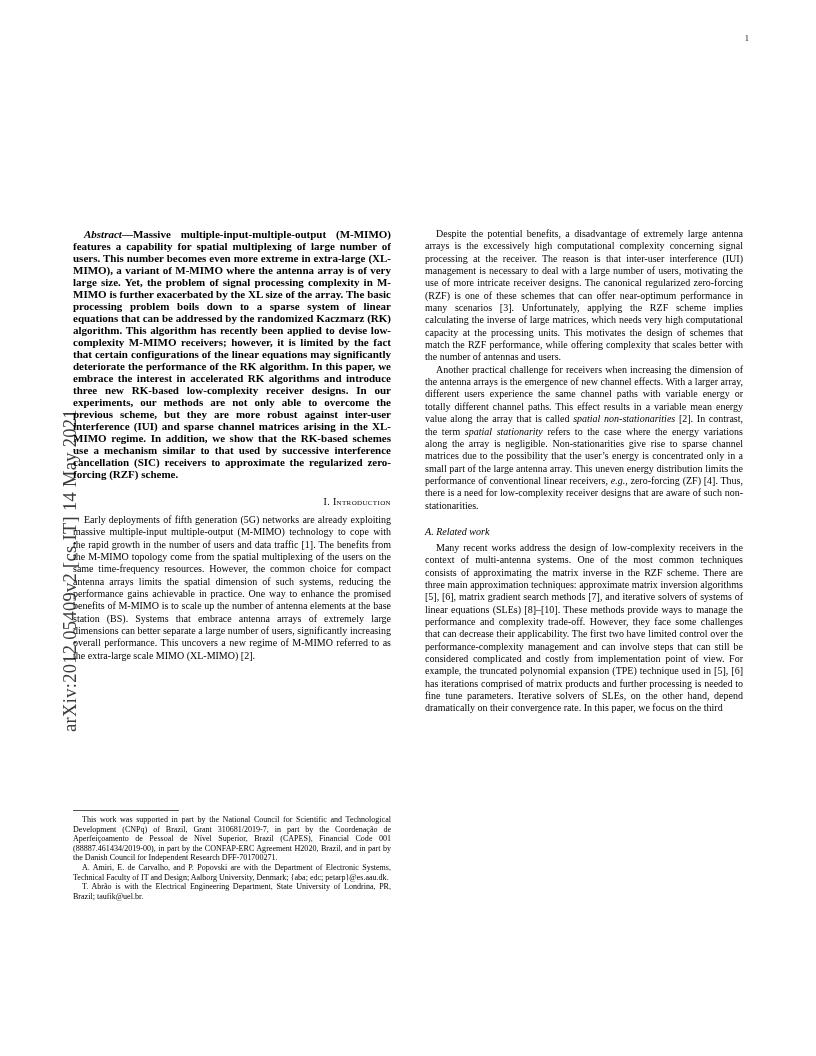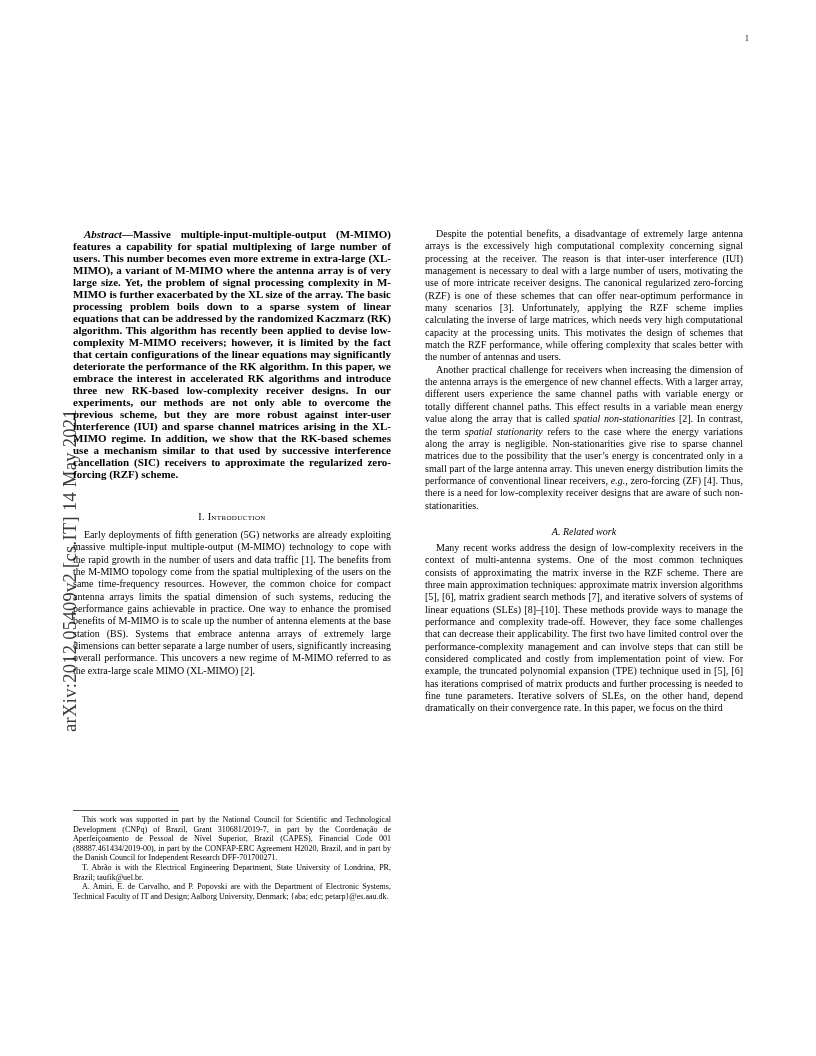--- a/index.html
+++ b/index.html
@@ -98,33 +98,33 @@
     text-align: justify;
     text-indent: 11px;
   }
   .indexterms { margin-top: 11px; }
   .lead-italic {
     font-style: italic;
     font-weight: bold;
   }
 
   .section-head {
-    text-align: center;
+    text-align: right;
     font-size: 10.05px;
-    margin-top: 31px;
+    margin-top: 16px;
     margin-bottom: 7px;
     font-variant: small-caps;
     letter-spacing: 0.35px;
   }
   .subsection-head {
     font-style: italic;
     font-size: 10.05px;
     margin-top: 14px;
     margin-bottom: 5px;
-    text-align: center;
+    text-align: left;
   }
 
   .para + .para { margin-top: 0; }
 
   .it { font-style: italic; }
 
   
   .footnotes {
     position: absolute;
     left: 73px;
@@ -176,17 +176,17 @@
       <div class="subsection-head">A.  Related work</div>
 
       <p class="indent para">Many recent works address the design of low-complexity receivers in the context of multi-antenna systems. One of the most common techniques consists of approximating the matrix inverse in the RZF scheme. There are three main approximation techniques: approximate matrix inversion algorithms [5], [6], matrix gradient search methods [7], and iterative solvers of systems of linear equations (SLEs) [8]–[10]. These methods provide ways to manage the performance and complexity trade-off. However, they face some challenges that can decrease their applicability. The first two have limited control over the performance-complexity management and can involve steps that can still be considered complicated and costly from implementation point of view. For example, the truncated polynomial expansion (TPE) technique used in [5], [6] has iterations comprised of matrix products and further processing is needed to fine tune parameters. Iterative solvers of SLEs, on the other hand, depend dramatically on their convergence rate. In this paper, we focus on the third</p>
 
     </div>
   </div>
 
   <div class="footnotes">
     <div class="footnote-rule"></div>
     <p>This work was supported in part by the National Council for Scientific and Technological Development (CNPq) of Brazil, Grant 310681/2019-7, in part by the Coordenação de Aperfeiçoamento de Pessoal de Nível Superior, Brazil (CAPES), Financial Code 001 (88887.461434/2019-00), in part by the CONFAP-ERC Agreement H2020, Brazil, and in part by the Danish Council for Independent Research DFF-701700271.</p>
+    <p>A. Amiri, E. de Carvalho, and P. Popovski are with the Department of Electronic Systems, Technical Faculty of IT and Design; Aalborg University, Denmark; {aba; edc; petarp}@es.aau.dk.</p>
     <p>T. Abrão is with the Electrical Engineering Department, State University of Londrina, PR, Brazil; taufik@uel.br.</p>
-    <p>A. Amiri, E. de Carvalho, and P. Popovski are with the Department of Electronic Systems, Technical Faculty of IT and Design; Aalborg University, Denmark; {aba; edc; petarp}@es.aau.dk.</p>
   </div>
 
 </div>
 
 </body></html>

